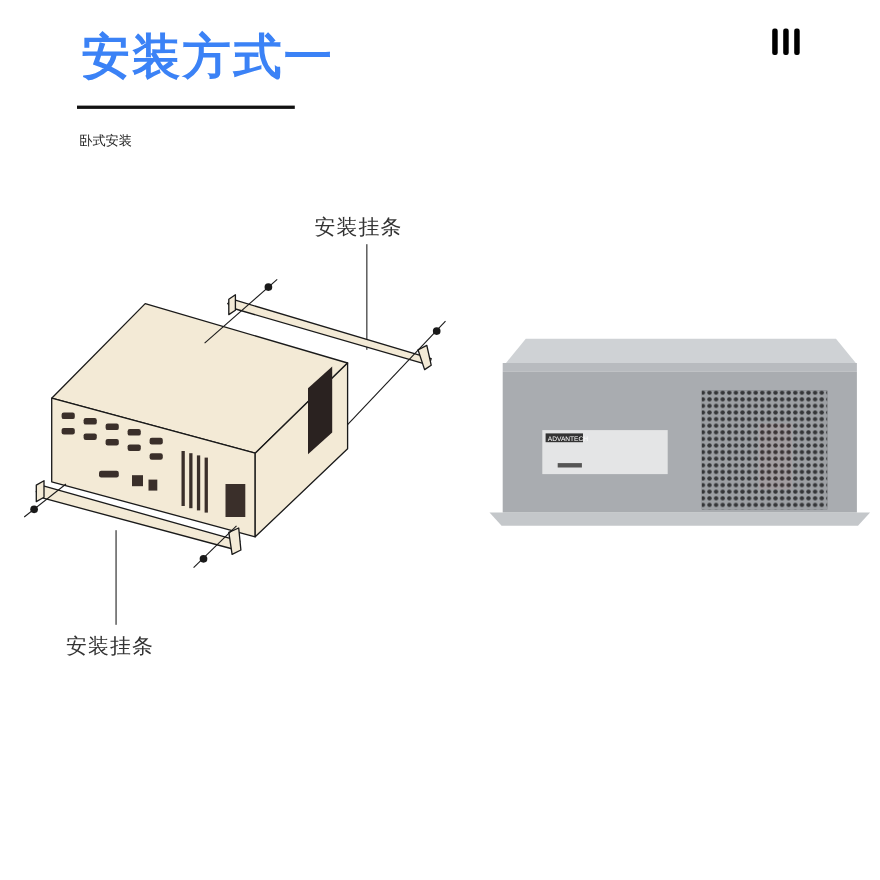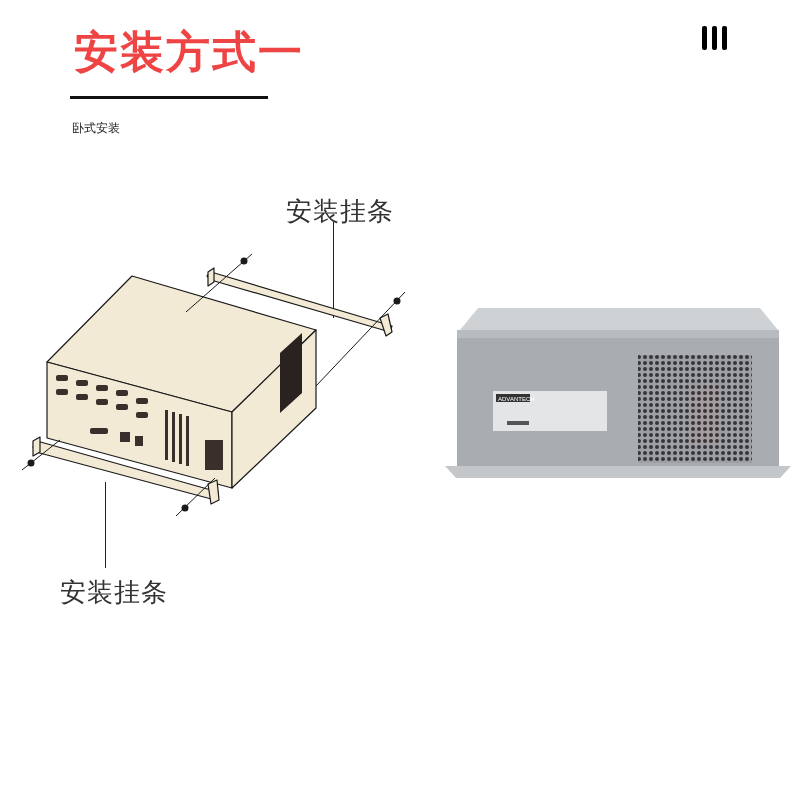--- a/index.html
+++ b/index.html
@@ -1,24 +1,24 @@
 <!DOCTYPE html>
 <html><head>
 <meta charset="utf-8">
 <style>
   html, body { margin: 0; padding: 0; background: #ffffff; }
   body { width: 800px; height: 800px; position: relative; overflow: hidden;
          font-family: "DejaVu Sans", "Liberation Sans", sans-serif; color: #111; }
   .title { position: absolute; left: 74px; top: 22px; font-size: 44px; font-weight: bold;
-           letter-spacing: 2px; color: #ef4444; line-height: 60px; }
+           letter-spacing: 2px; color: #3b82f6; line-height: 60px; }
   .title-rule { position: absolute; left: 70px; top: 96px; width: 198px; height: 3px; background: #111; }
   .subtitle { position: absolute; left: 72px; top: 120px; font-size: 12px; color: #222; }
   .roman { position: absolute; left: 702px; top: 26px; display: flex; gap: 5px; }
   .roman span { display: block; width: 5px; height: 24px; background: #000; border-radius: 2px; }
-  .callout { position: absolute; font-size: 26px; color: #333; letter-spacing: 1px; }
+  .callout { position: absolute; font-size: 19px; color: #333; letter-spacing: 1px; }
   .leader { position: absolute; width: 1px; background: #222; }
   svg { position: absolute; left: 0; top: 0; }
 </style>
 </head>
 <body>
 
 <div class="title">安装方式一</div>
 <div class="title-rule"></div>
 <div class="subtitle">卧式安装</div>
 <div class="roman">

